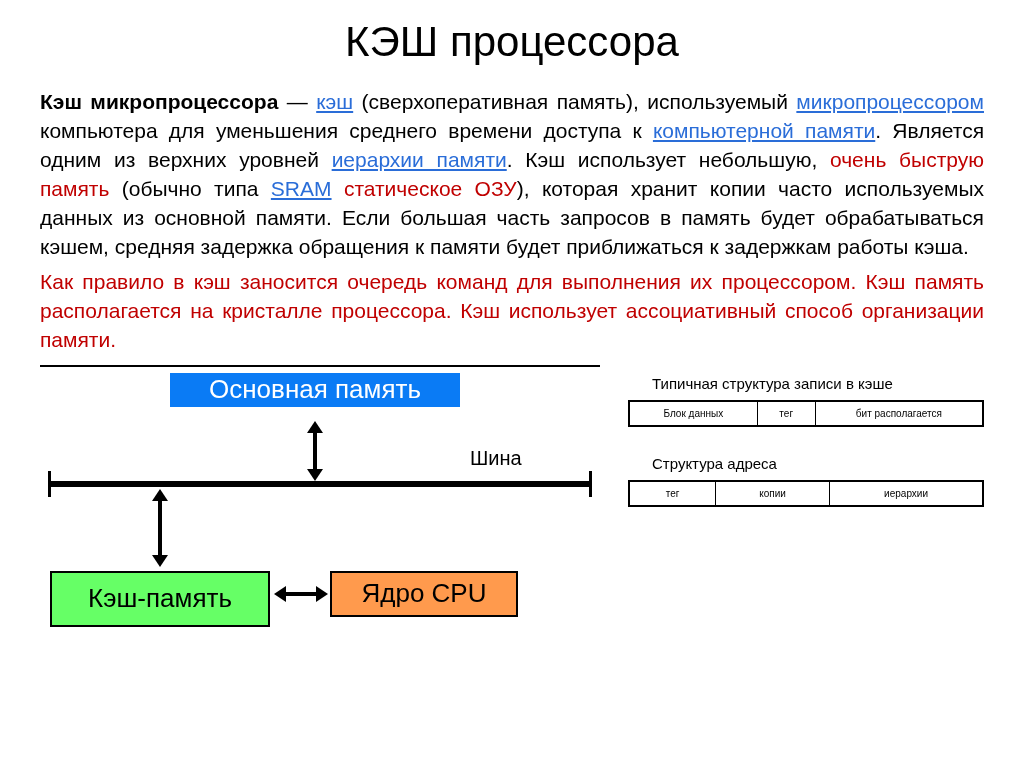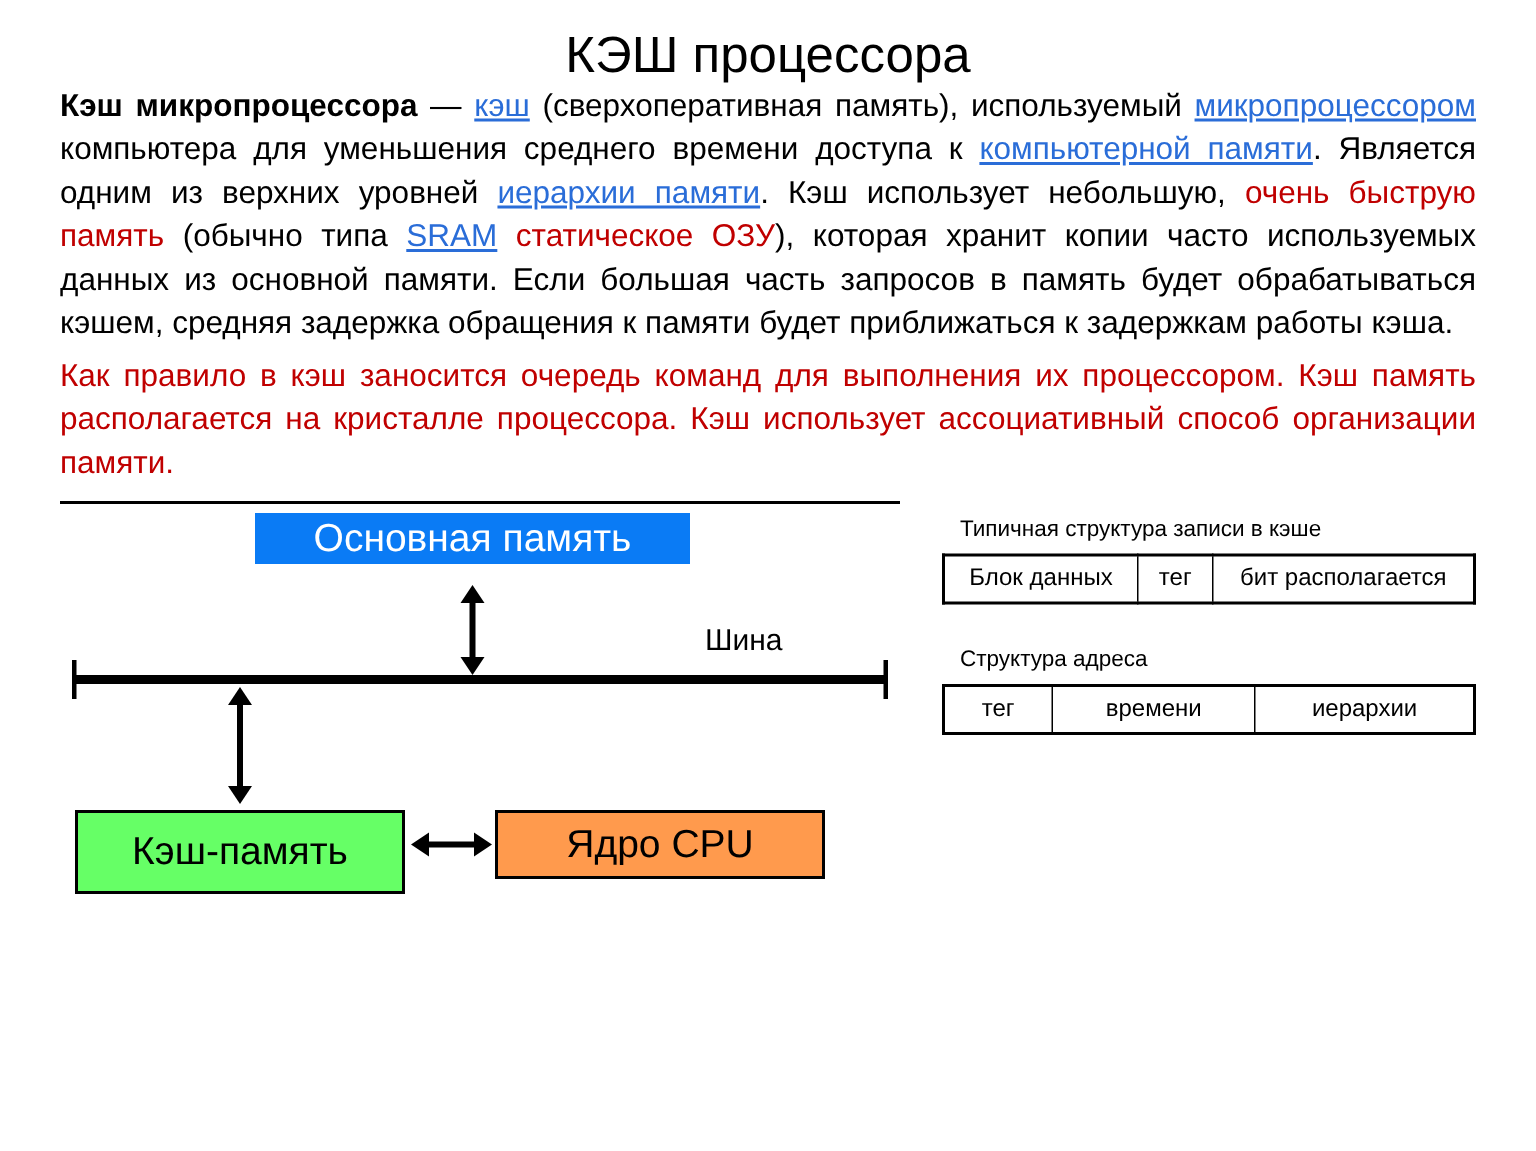--- a/index.html
+++ b/index.html
@@ -7,22 +7,23 @@
     width: 1024px;
     height: 767px;
     background: #fff;
     font-family: Arial, sans-serif;
     color: #000;
     padding: 18px 40px 10px 40px;
     position: relative;
   }
   h1 {
     text-align: center;
-    font-size: 34px;
+    font-size: 42px;
     font-weight: normal;
+    margin-bottom: 22px;
   }
   .para {
     font-size: 21px;
     line-height: 1.38;
     text-align: justify;
     margin-bottom: 6px;
   }
   .link { color: #2a6dd8; text-decoration: underline; }
   .red { color: #c00000; }
   .bold { font-weight: bold; }
@@ -43,21 +44,21 @@
     display: flex;
     align-items: center;
     justify-content: center;
     font-size: 26px;
     border: 2px solid #000;
     padding: 6px 14px;
     white-space: nowrap;
   }
   .box-main-mem { background:#0a7bf5; color:#fff; border-color:#0a7bf5; left:130px; top:6px; width:290px; height:34px; }
   .box-cache   { background:#66ff66; color:#000; left:10px; top:204px; width:220px; height:56px; }
-  .box-cpu     { background:#ff9a4d; color:#000; left:290px; top:204px; width:220px; height:46px;text-align:right; }
+  .box-cpu     { background:#ff9a4d; color:#000; left:290px; top:204px; width:188px; height:46px;text-align:right; }
   .bus-line {
     position: absolute;
     left: 8px; right: 8px; top: 114px;
     border-top: 6px solid #000;
   }
   .bus-tick-l, .bus-tick-r {
     position: absolute; top:104px; width:3px; height:26px; background:#000;
   }
   .bus-tick-l { left:8px; }
   .bus-tick-r { right:8px; }
@@ -75,32 +76,32 @@
   .arrow-h .shaft { position:absolute; top:-2px; height:4px; background:#000; }
   .arrow-h .head-l { position:absolute; top:-8px; width:0; height:0; border-top:8px solid transparent; border-bottom:8px solid transparent; border-right:12px solid #000; }
   .arrow-h .head-r { position:absolute; top:-8px; width:0; height:0; border-top:8px solid transparent; border-bottom:8px solid transparent; border-left:12px solid #000; }
 
   .tables {
     margin-left: 28px;
     width: 360px;
     font-size: 15px;
     padding-top: 4px;
   }
-  .tbl-title { margin: 6px 0 8px 12px; }
+  .tbl-title { margin: 6px 0 8px 24px; }
   table.rec {
     border-collapse: collapse;
     border: 2px solid #000;
     width: 100%;
     margin-bottom: 28px;
   }
   table.rec td {
     border: 1px solid #000;
     padding: 6px 12px;
     text-align: center;
-    font-size: 16px;
+    font-size: 10px;
   }
 </style>
 </head>
 <body>
 
 <h1>КЭШ процессора</h1>
 
 <p class="para">
   <span class="bold">Кэш микропроцессора</span><span> — </span><a href="#" class="link">кэш</a><span> (сверхоперативная память), используемый </span><a href="#" class="link">микропроцессором</a><span> компьютера для уменьшения среднего времени доступа к </span><a href="#" class="link">компьютерной памяти</a><span>. Является одним из верхних уровней </span><a href="#" class="link">иерархии памяти</a><span>. Кэш использует небольшую, </span><span class="red">очень быструю память</span><span> (обычно типа </span><a href="#" class="link">SRAM</a><span> </span><span class="red">статическое ОЗУ</span><span>), которая хранит копии часто используемых данных из основной памяти. Если большая часть запросов в память будет обрабатываться кэшем, средняя задержка обращения к памяти будет приближаться к задержкам работы кэша.</span>
 </p>
@@ -148,19 +149,19 @@
         <td>бит располагается</td>
       </tr>
     </tbody>
       </table>
 
     <div class="tbl-title">Структура адреса</div>
     <table class="rec">
       <tbody>
           <tr>
         <td>тег</td>
-        <td>времени</td>
+        <td>копии</td>
         <td>иерархии</td>
       </tr>
     </tbody>
       </table>
   </div>
 </div>
 
 </body></html>

